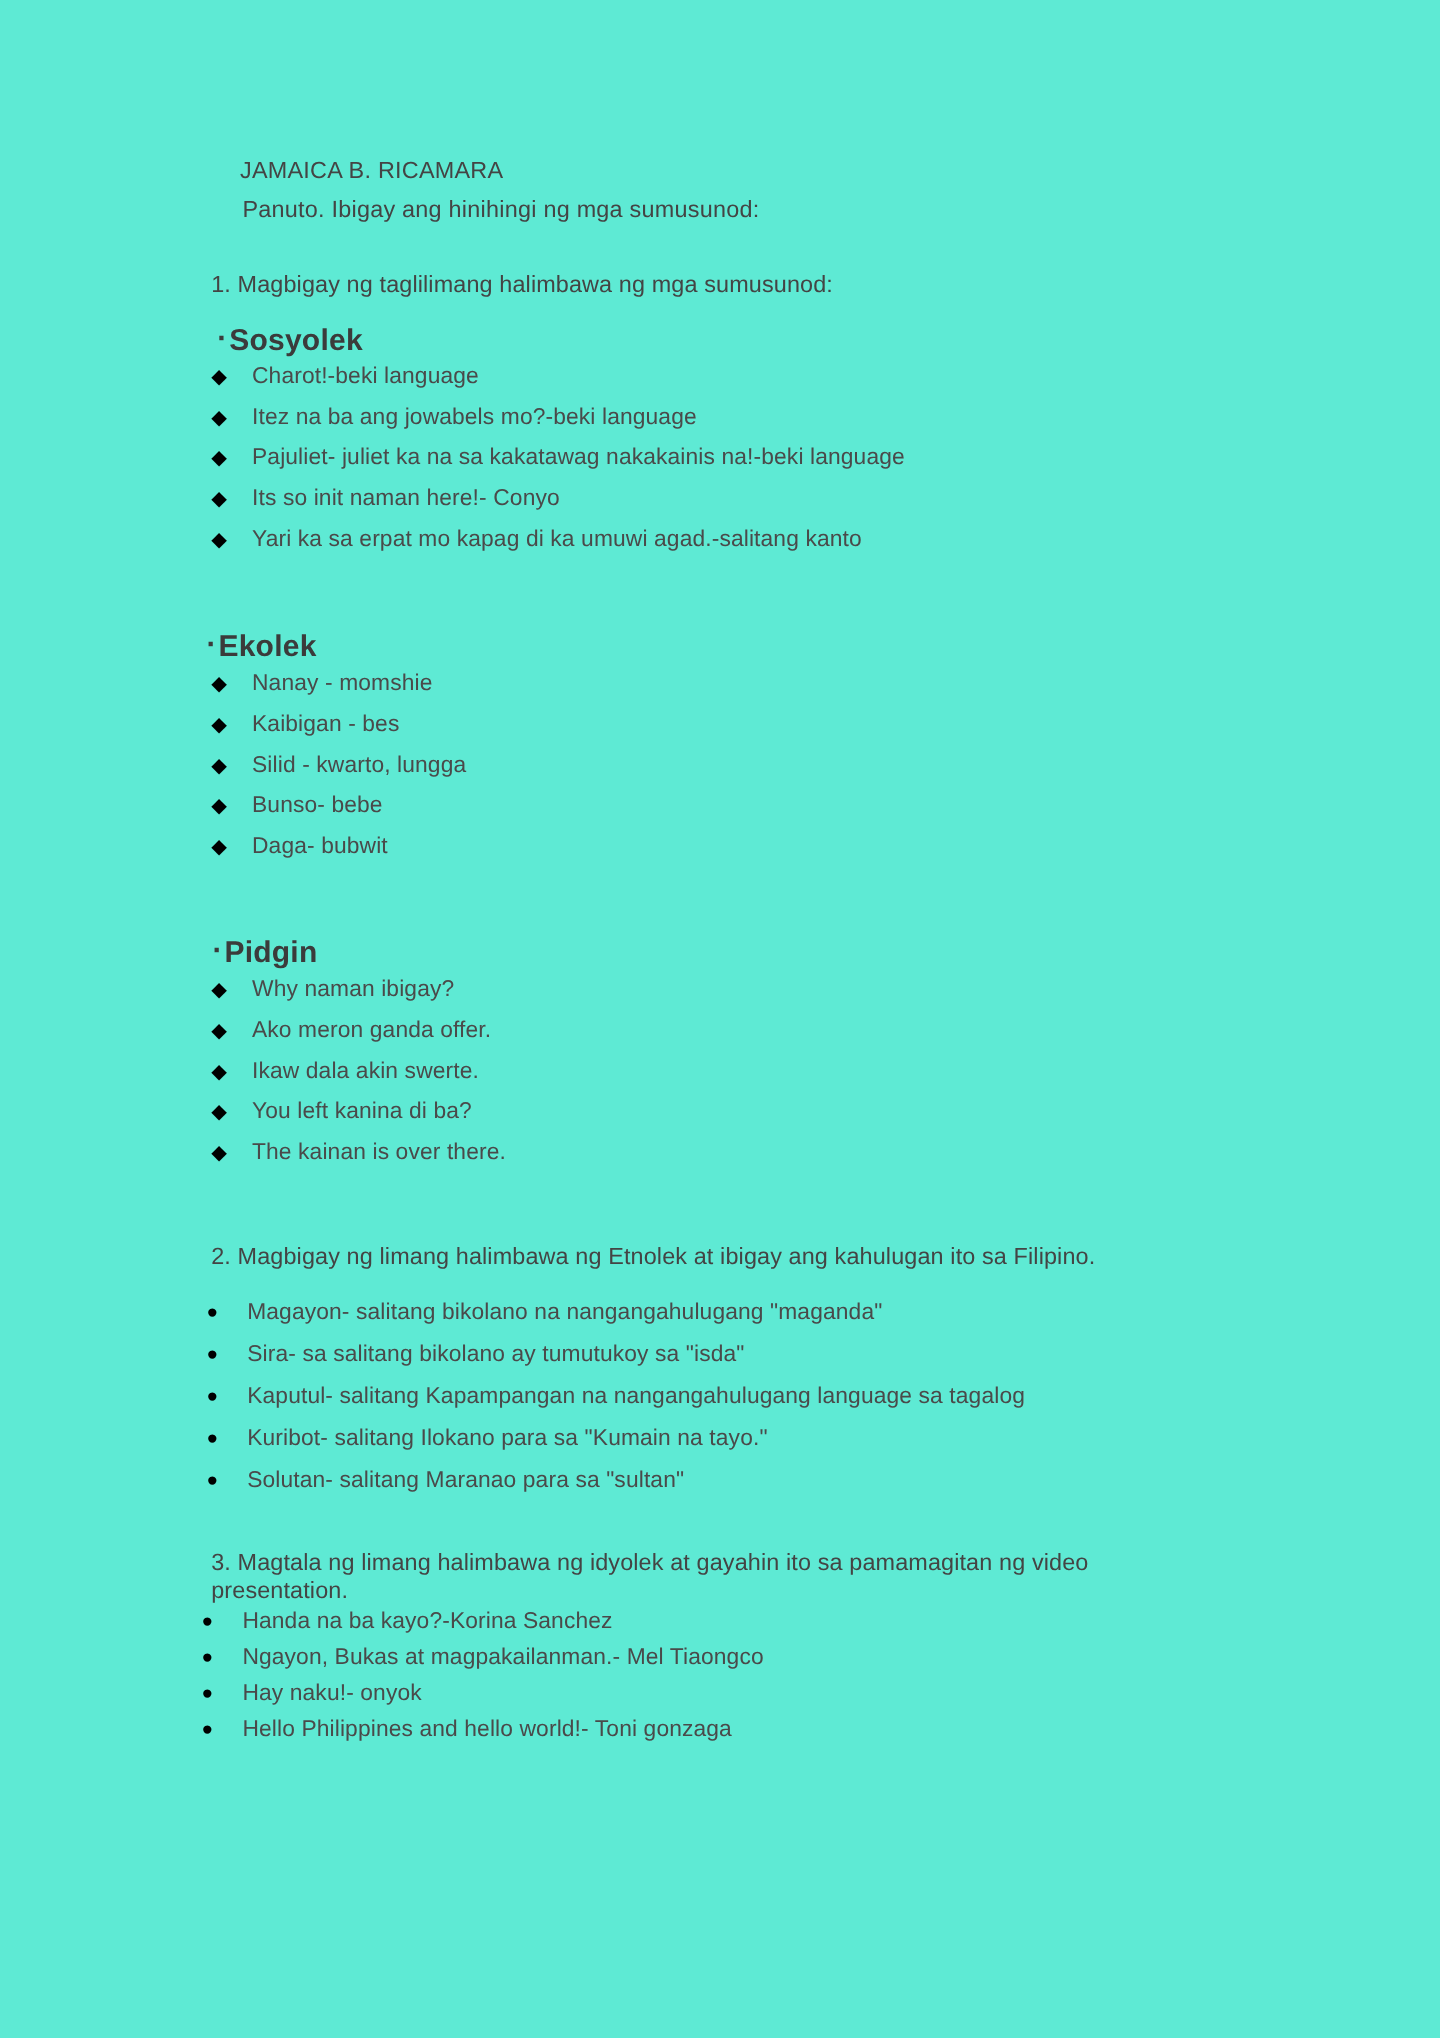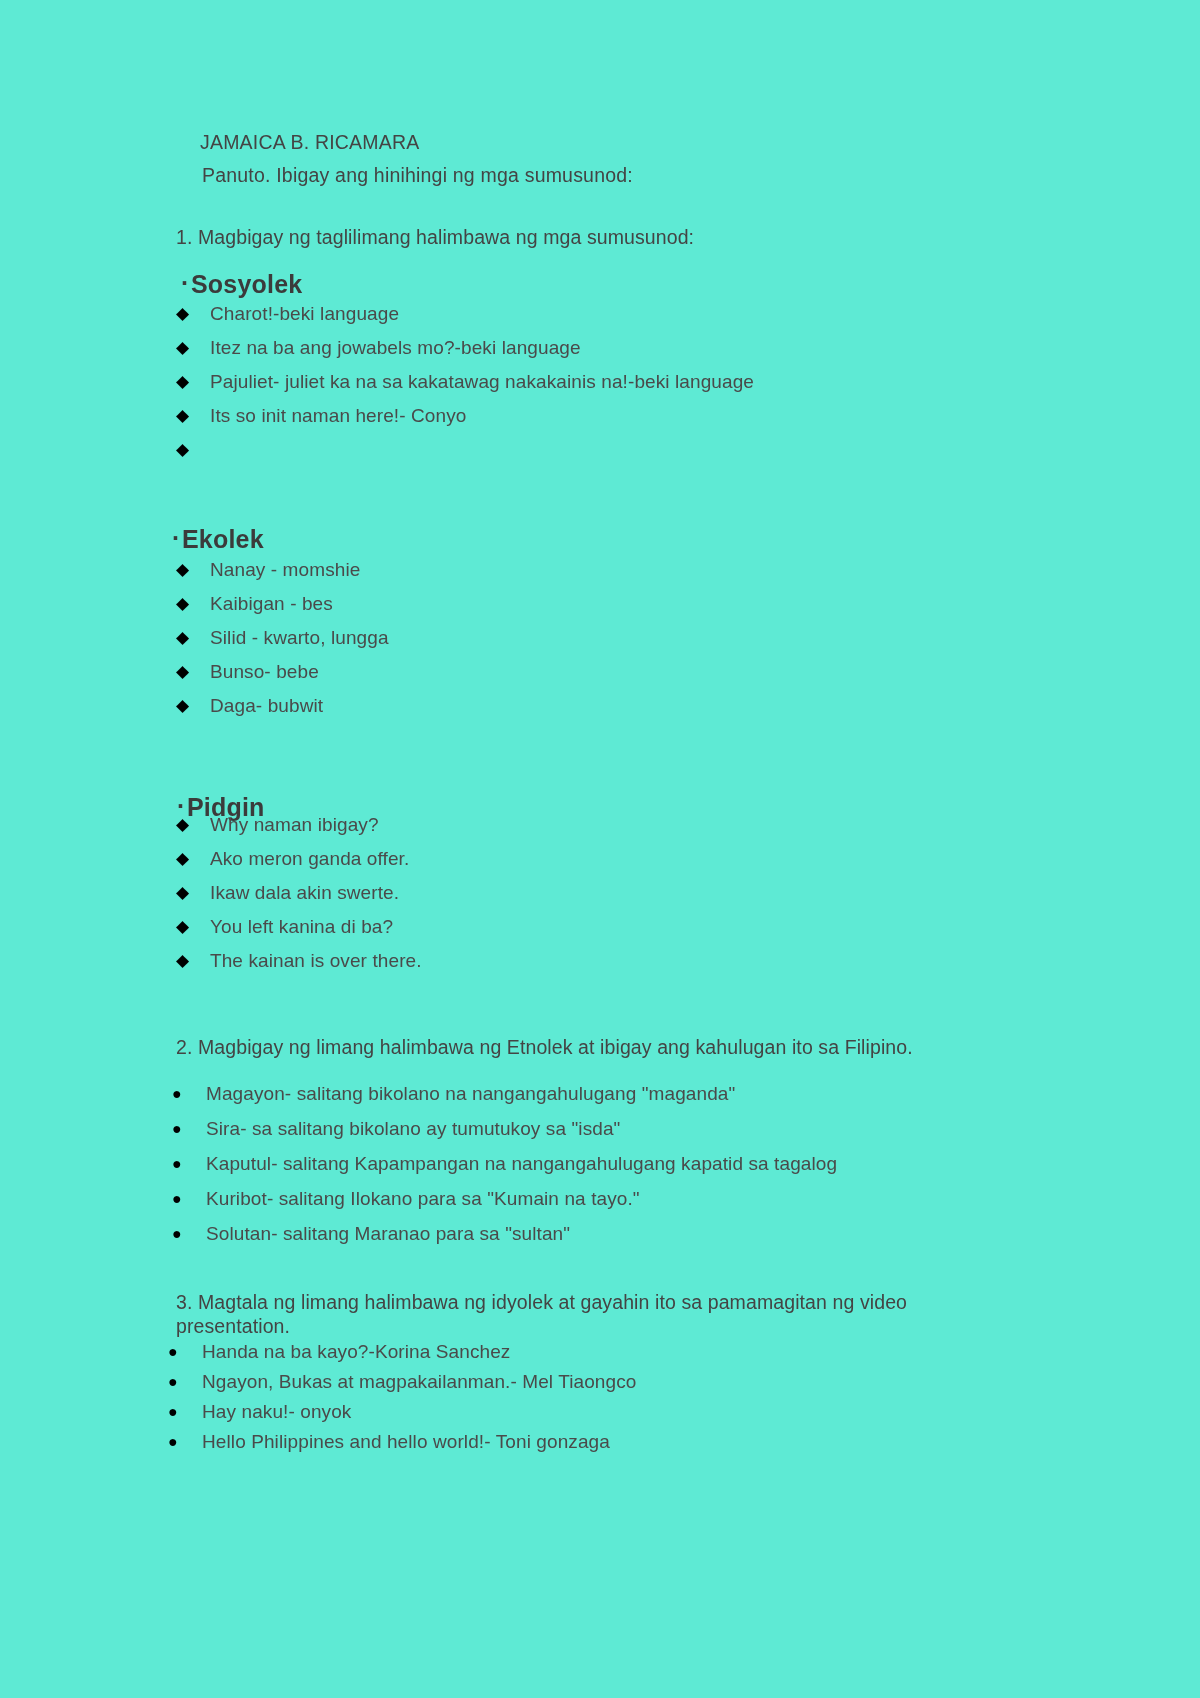--- a/index.html
+++ b/index.html
@@ -69,21 +69,21 @@
     position: relative;
     top: -3px;
   }
   .section-heading .dot-bullet::before {
     content: "\00B7";
     font-size: 25px;
     line-height: 1;
   }
   #heading-sosyolek { left: 181px; top: 270px; }
   #heading-ekolek   { left: 172px; top: 525px; }
-  #heading-pidgin   { left: 177px; top: 780px; margin-top: 13px; }
+  #heading-pidgin   { left: 177px; top: 780px; }
 
   
   .bullet-list {
     position: absolute;
     margin: 0;
     padding: 0;
     list-style: none;
   }
   .bullet-list li {
     position: relative;
@@ -143,21 +143,21 @@
   <div class="qnum" id="q1">1. Magbigay ng taglilimang halimbawa ng mga sumusunod:</div>
 
   <div class="section-heading" id="heading-sosyolek">
     <span class="dot-bullet"></span><span>Sosyolek</span>
   </div>
   <ul class="bullet-list diamond" id="list-sosyolek">
     <li><span class="bullet-glyph">◆</span><span>Charot!-beki language</span></li>
     <li><span class="bullet-glyph">◆</span><span>Itez na ba ang jowabels mo?-beki language</span></li>
     <li><span class="bullet-glyph">◆</span><span>Pajuliet- juliet ka na sa kakatawag nakakainis na!-beki language</span></li>
     <li><span class="bullet-glyph">◆</span><span>Its so init naman here!- Conyo</span></li>
-    <li><span class="bullet-glyph">◆</span></li>
+    <li><span class="bullet-glyph">◆</span><span>Yari ka sa erpat mo kapag di ka umuwi agad.-salitang kanto</span></li>
   </ul>
 
   <div class="section-heading" id="heading-ekolek">
     <span class="dot-bullet"></span><span>Ekolek</span>
   </div>
   <ul class="bullet-list diamond" id="list-ekolek">
     <li><span class="bullet-glyph">◆</span><span>Nanay -  momshie</span></li>
     <li><span class="bullet-glyph">◆</span><span>Kaibigan - bes</span></li>
     <li><span class="bullet-glyph">◆</span><span>Silid - kwarto, lungga</span></li>
     <li><span class="bullet-glyph">◆</span><span>Bunso- bebe</span></li>
@@ -172,21 +172,21 @@
     <li><span class="bullet-glyph">◆</span><span>Ako meron ganda offer.</span></li>
     <li><span class="bullet-glyph">◆</span><span>Ikaw dala akin swerte.</span></li>
     <li><span class="bullet-glyph">◆</span><span>You left kanina di ba?</span></li>
     <li><span class="bullet-glyph">◆</span><span>The kainan is over there.</span></li>
   </ul>
 
   <div class="qnum" id="q2">2. Magbigay ng limang halimbawa ng Etnolek at ibigay ang kahulugan ito sa Filipino.</div>
   <ul class="bullet-list round" id="list-etnolek">
     <li><span class="bullet-glyph">●</span><span>Magayon- salitang bikolano na nangangahulugang "maganda"</span></li>
     <li><span class="bullet-glyph">●</span><span>Sira- sa salitang bikolano ay tumutukoy sa "isda"</span></li>
-    <li><span class="bullet-glyph">●</span><span>Kaputul- salitang Kapampangan na nangangahulugang kapatid sa tagalog</span></li>
+    <li><span class="bullet-glyph">●</span><span>Kaputul- salitang Kapampangan na nangangahulugang language sa tagalog</span></li>
     <li><span class="bullet-glyph">●</span><span>Kuribot- salitang Ilokano para sa  "Kumain na tayo."</span></li>
     <li><span class="bullet-glyph">●</span><span>Solutan- salitang Maranao para sa "sultan"</span></li>
   </ul>
 
   <div class="qnum" id="q3">3. Magtala ng limang halimbawa ng idyolek at gayahin ito sa pamamagitan ng video presentation.</div>
   <ul class="bullet-list round tight" id="list-idyolek">
     <li><span class="bullet-glyph">●</span><span>Handa na ba kayo?-Korina Sanchez</span></li>
     <li><span class="bullet-glyph">●</span><span>Ngayon, Bukas at magpakailanman.- Mel Tiaongco</span></li>
     <li><span class="bullet-glyph">●</span><span>Hay naku!- onyok</span></li>
     <li><span class="bullet-glyph">●</span><span>Hello Philippines and hello world!- Toni gonzaga</span></li>

